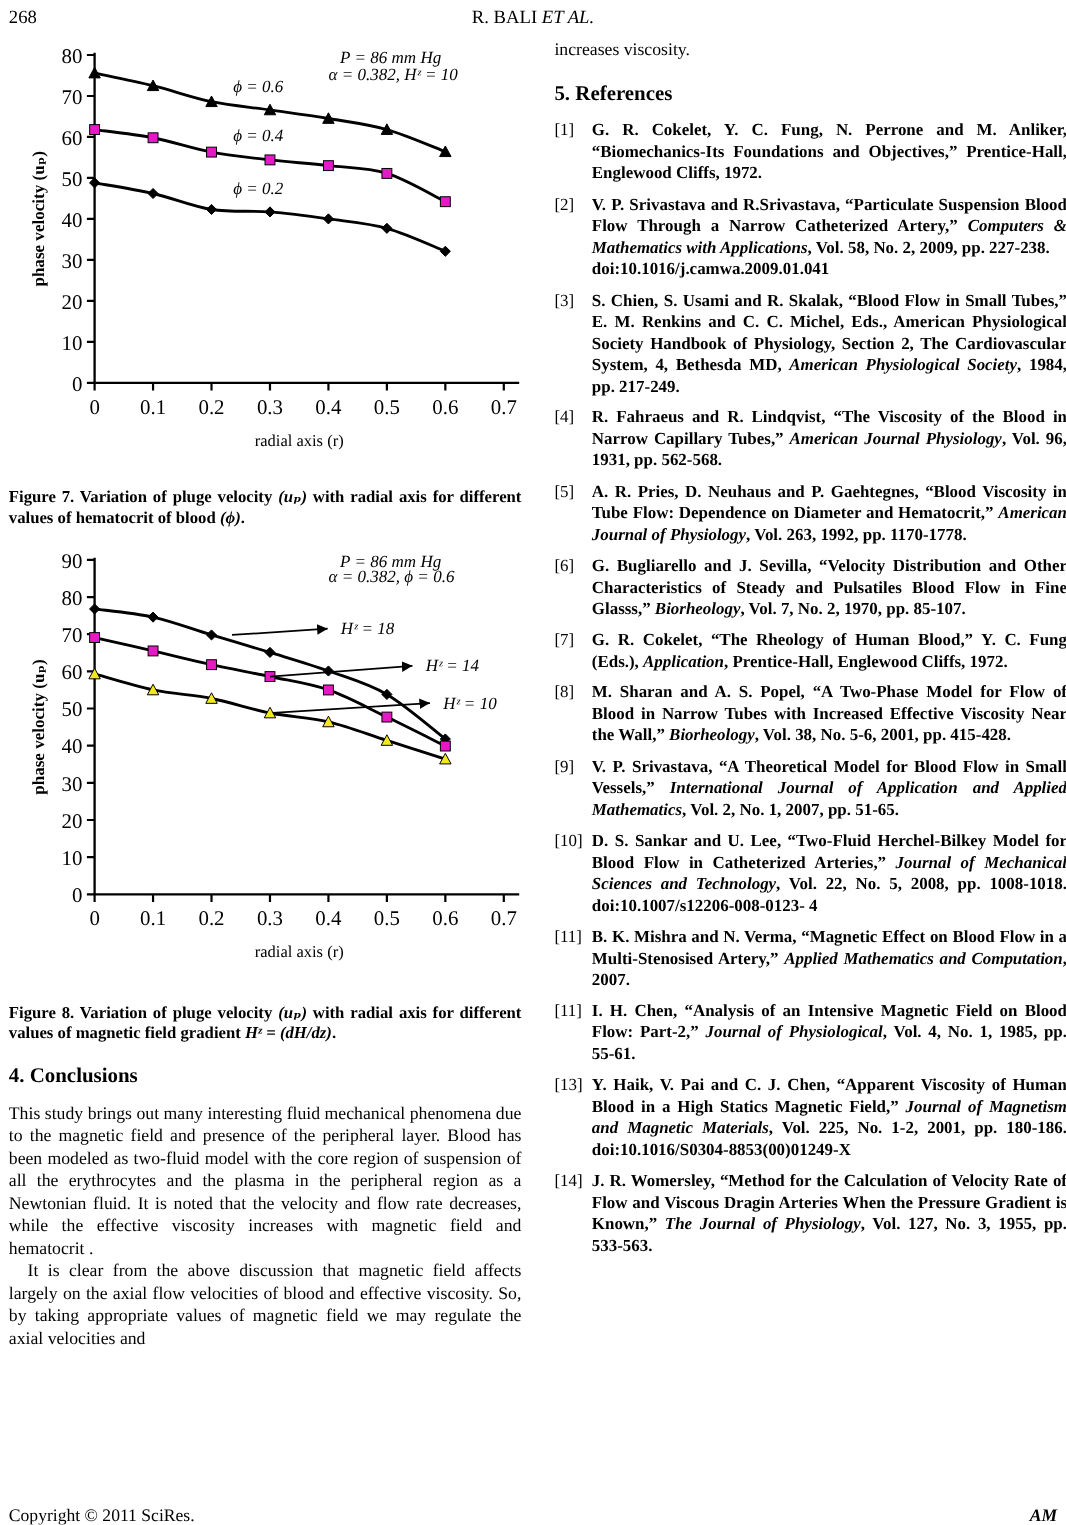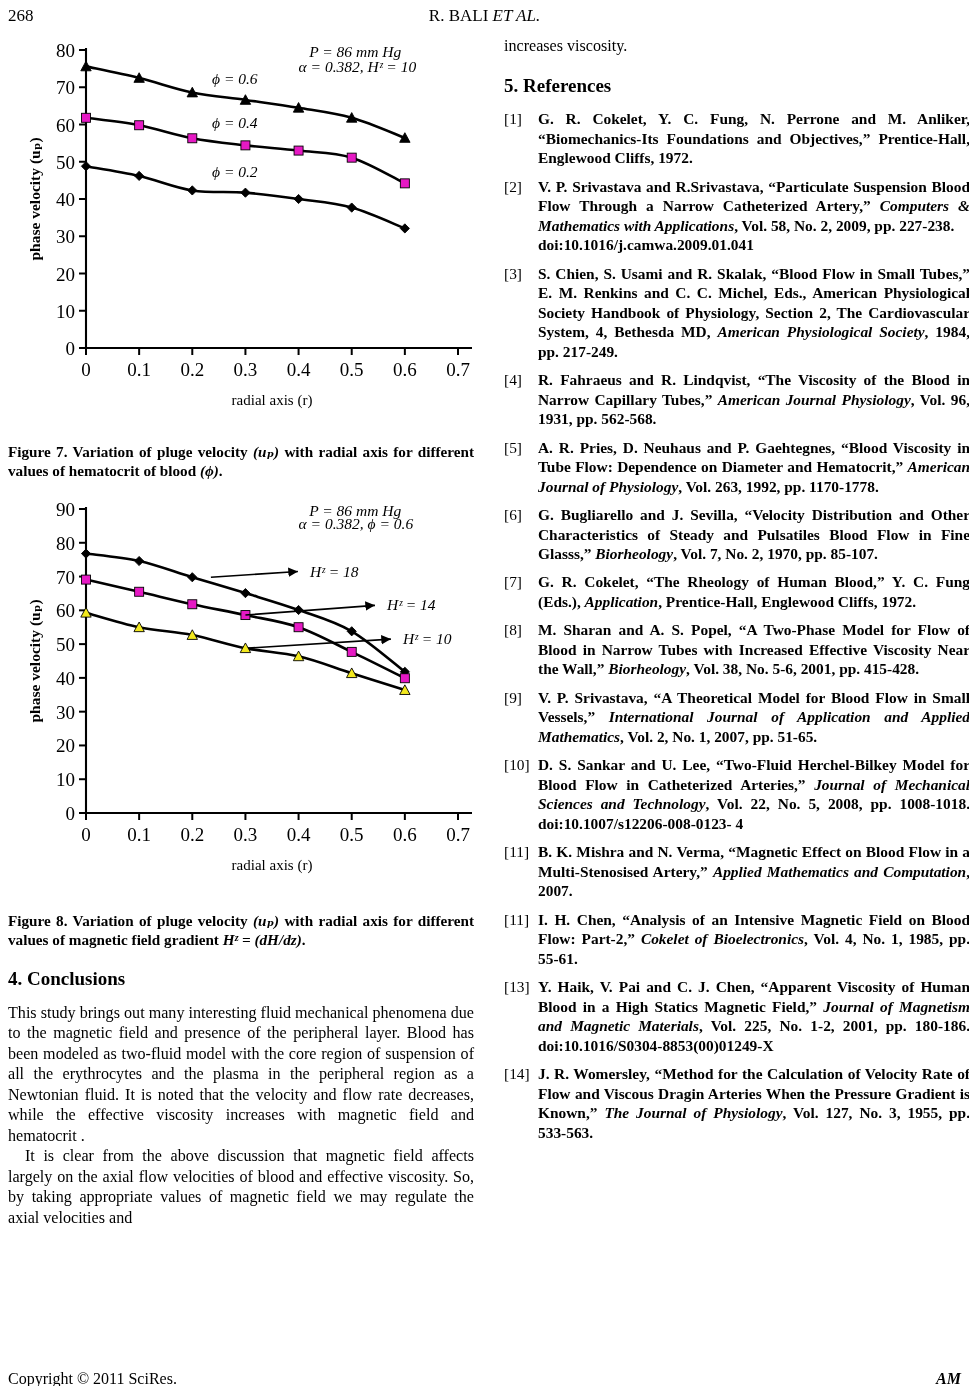--- a/index.html
+++ b/index.html
@@ -440,21 +440,21 @@
       <div class="ref-item">
         <div class="ref-num">[10]</div>
         <div class="ref-text">D. S. Sankar and U. Lee, “Two-Fluid Herchel-Bilkey Model for Blood Flow in Catheterized Arteries,” <i>Journal of Mechanical Sciences and Technology</i>, Vol. 22, No. 5, 2008, pp. 1008-1018. doi:10.1007/s12206-008-0123- 4</div>
       </div>
       <div class="ref-item">
         <div class="ref-num">[11]</div>
         <div class="ref-text">B. K. Mishra and N. Verma, “Magnetic Effect on Blood Flow in a Multi-Stenosised Artery,” <i>Applied Mathematics and Computation</i>, 2007.</div>
       </div>
       <div class="ref-item">
         <div class="ref-num">[11]</div>
-        <div class="ref-text">I. H. Chen, “Analysis of an Intensive Magnetic Field on Blood Flow: Part-2,” <i>Cokelet of Bioelectronics</i>, Vol. 4, No. 1, 1985, pp. 55-61.</div>
+        <div class="ref-text">I. H. Chen, “Analysis of an Intensive Magnetic Field on Blood Flow: Part-2,” <i>Journal of Physiological</i>, Vol. 4, No. 1, 1985, pp. 55-61.</div>
       </div>
       <div class="ref-item">
         <div class="ref-num">[13]</div>
         <div class="ref-text">Y. Haik, V. Pai and C. J. Chen, “Apparent Viscosity of Human Blood in a High Statics Magnetic Field,” <i>Journal of Magnetism and Magnetic Materials</i>, Vol. 225, No. 1-2, 2001, pp. 180-186. doi:10.1016/S0304-8853(00)01249-X</div>
       </div>
       <div class="ref-item">
         <div class="ref-num">[14]</div>
         <div class="ref-text">J. R. Womersley, “Method for the Calculation of Velocity Rate of Flow and Viscous Dragin Arteries When the Pressure Gradient is Known,” <i>The Journal of Physiology</i>, Vol. 127, No. 3, 1955, pp. 533-563.</div>
       </div>
     </div>

